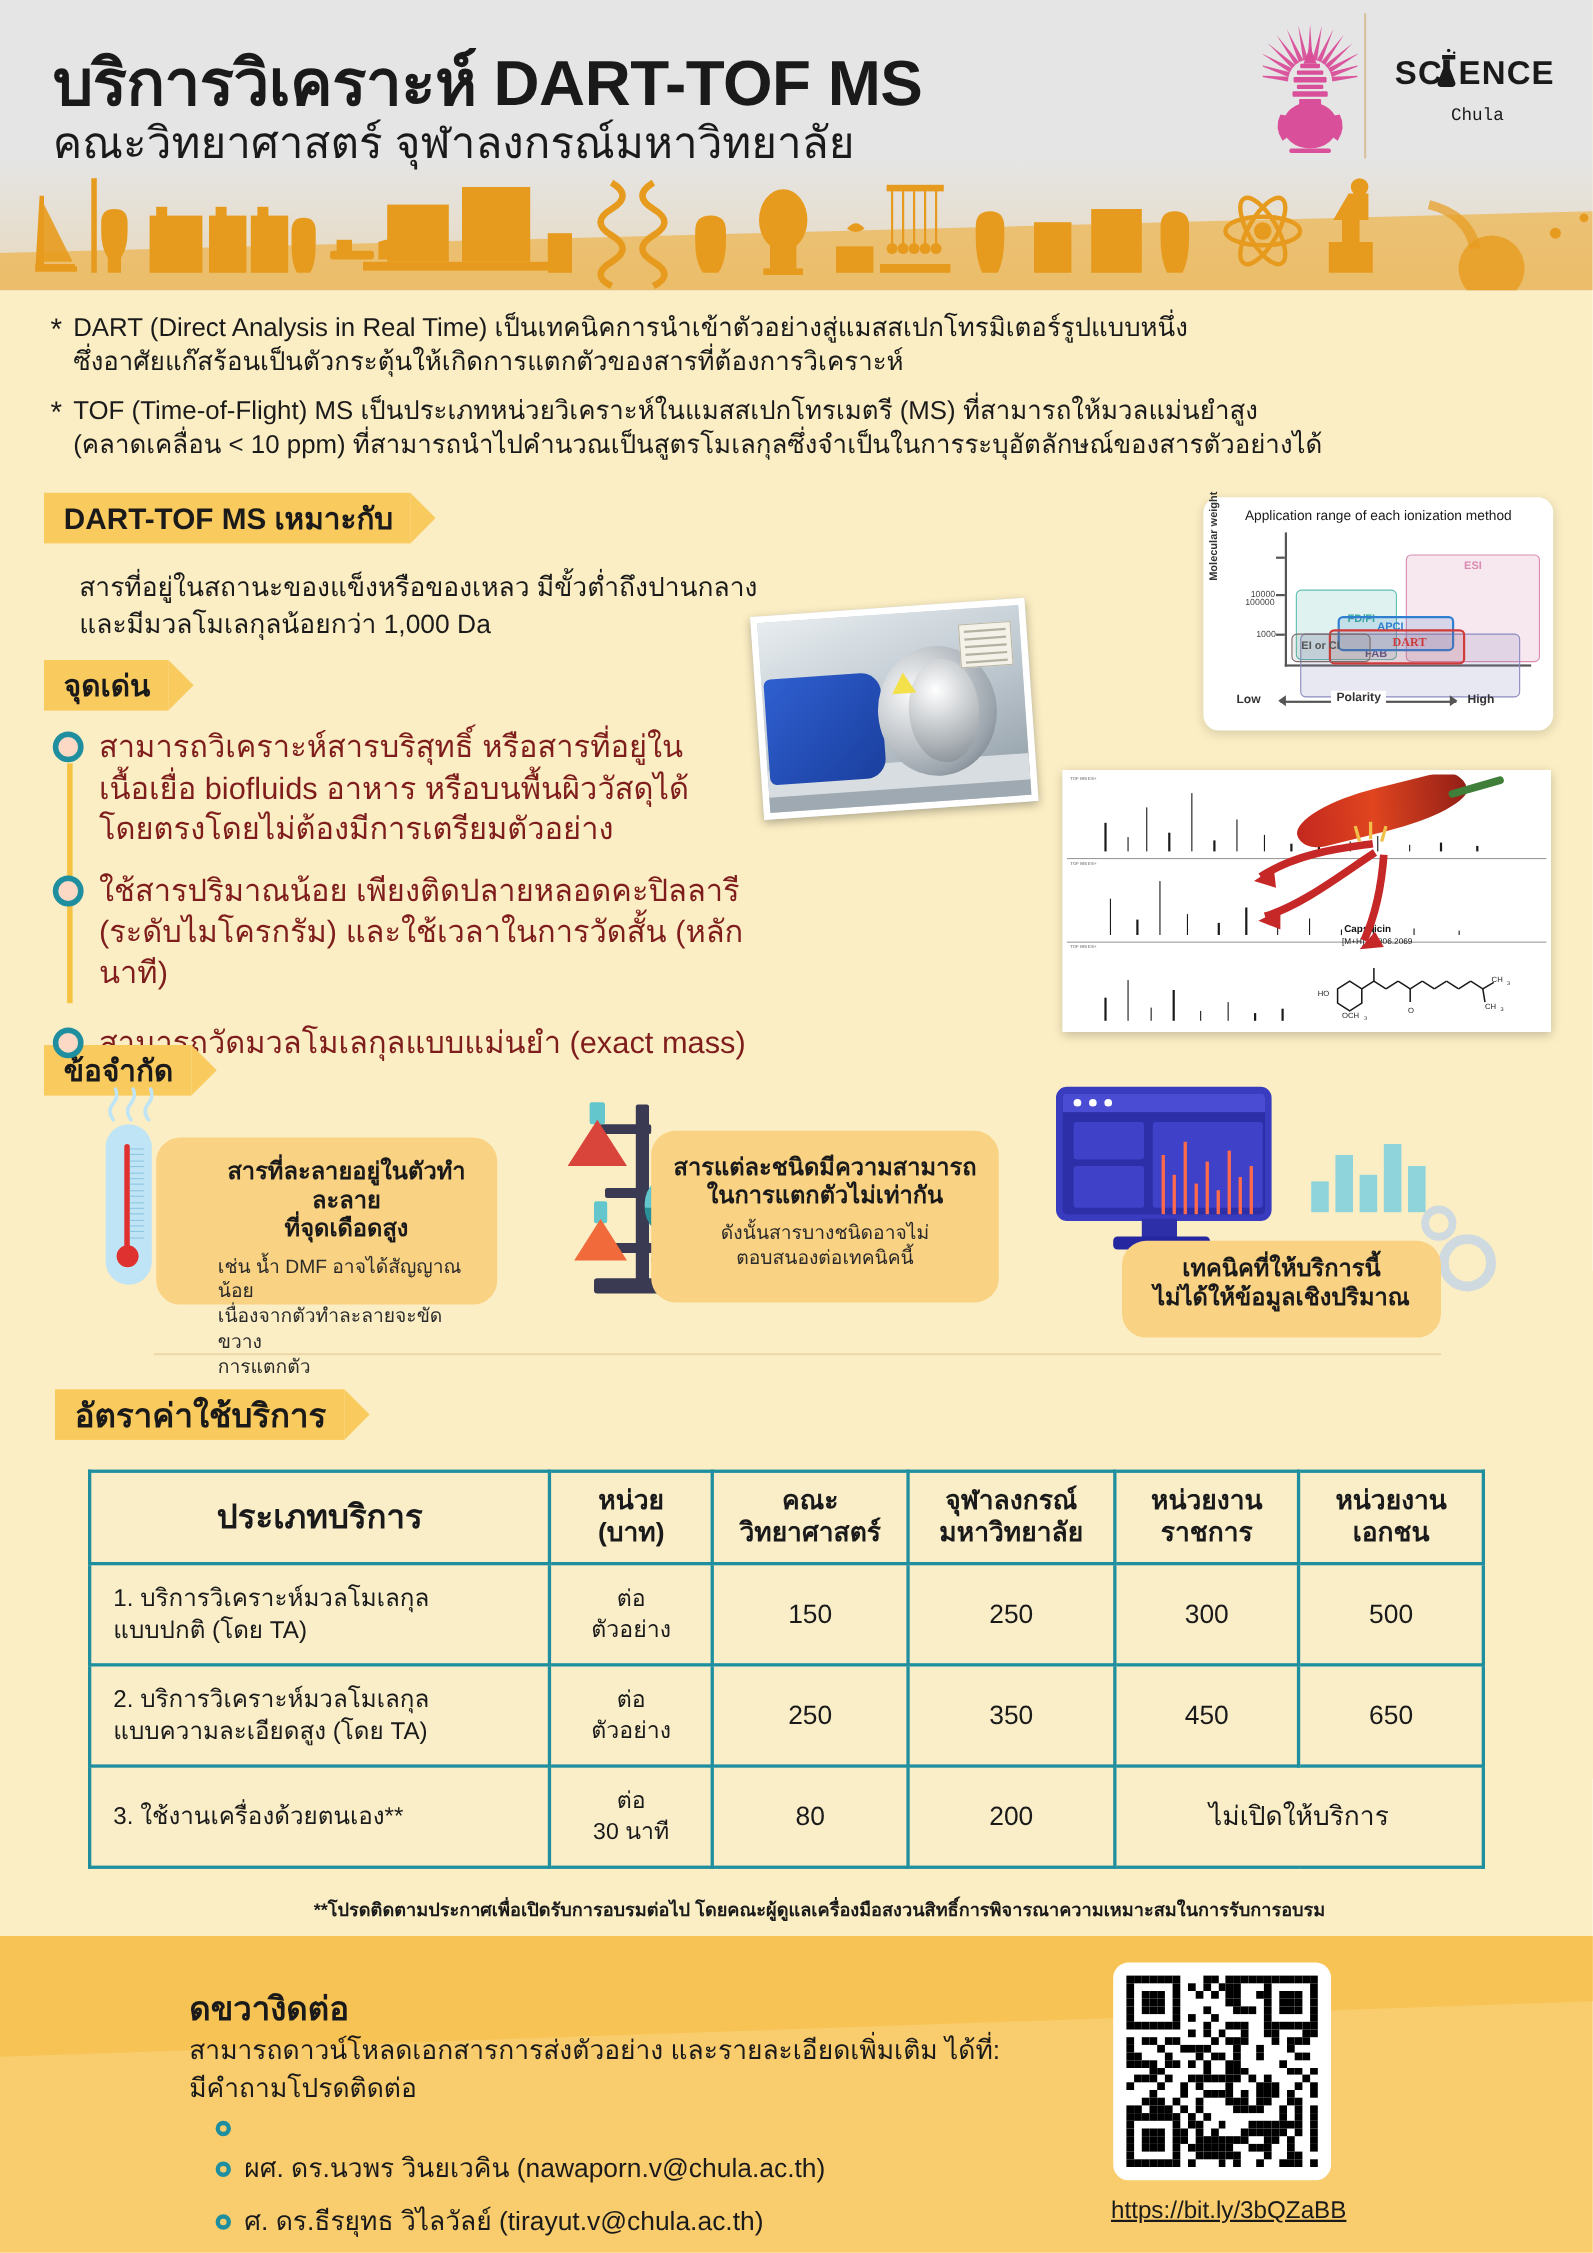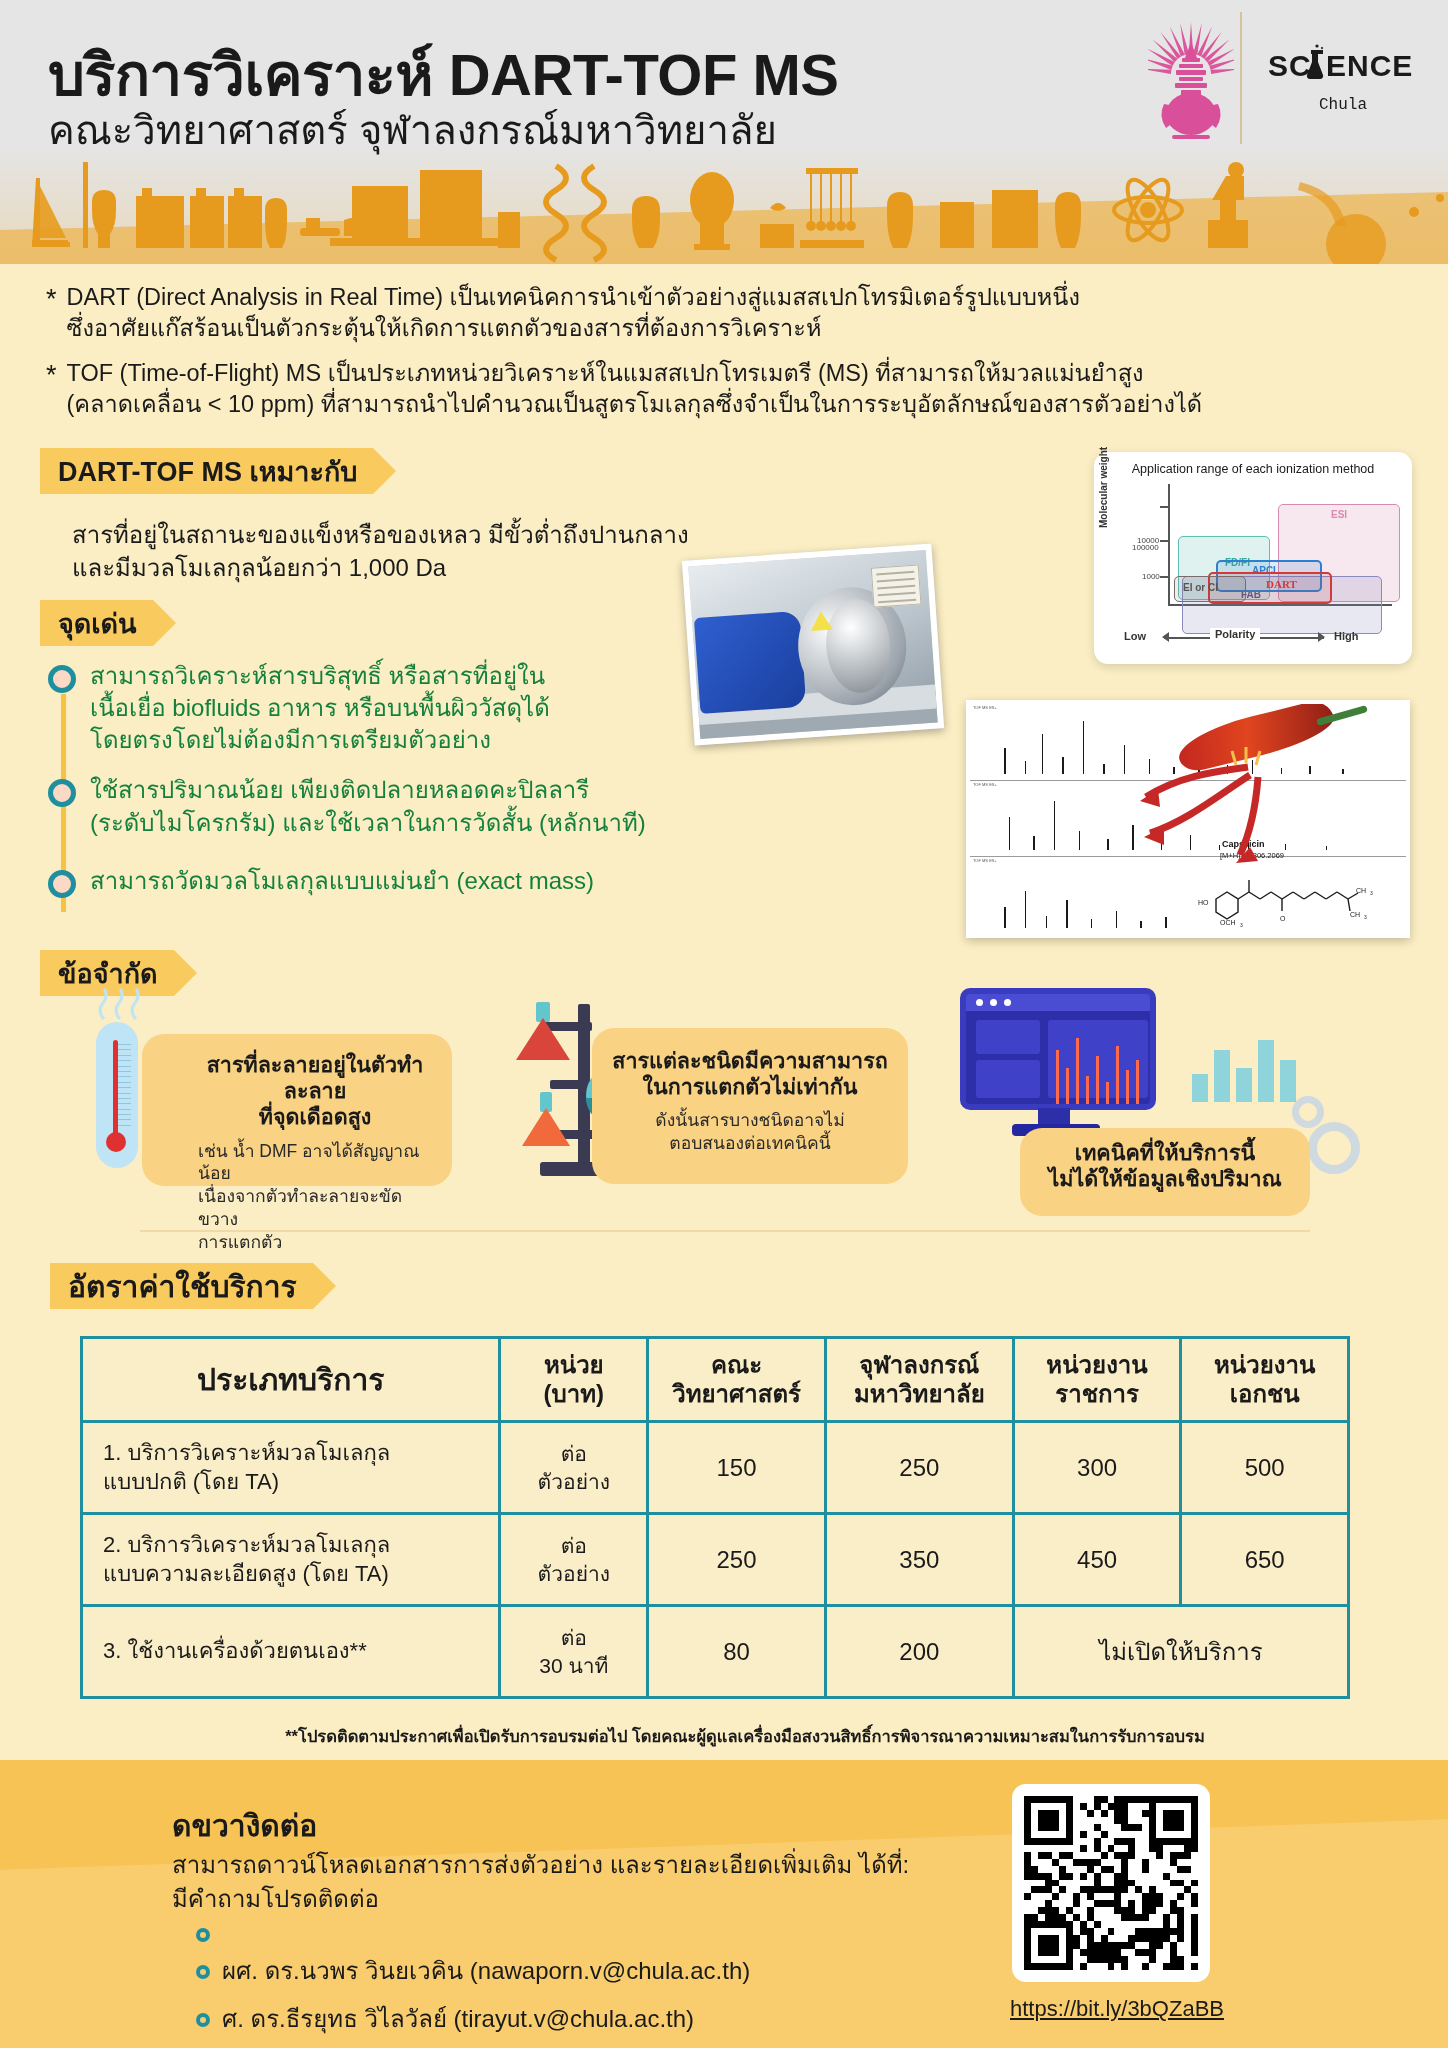--- a/index.html
+++ b/index.html
@@ -79,21 +79,21 @@
   .hl-rail {
     position: absolute; left: 21px; top: 34px; width: 5px; height: 218px;
     background: #f5c242;
   }
   .hl-item { position: relative; display: flex; margin-bottom: 18px; }
   .hl-dot {
     flex: 0 0 auto; width: 28px; height: 28px; border-radius: 50%;
     border: 5px solid #1f8fa0; background: #fbd9c4; margin: 5px 14px 0 8px;
     position: relative; z-index: 2;
   }
-  .hl-text { font-size: 24px; color: #15803d; line-height: 1.34; }
+  .hl-text { font-size: 28px; color: #7f1d1d; line-height: 1.34; }
 
   
   .photo-instrument {
     position: absolute; left: 688px; top: 552px; width: 250px; height: 185px;
     background: #cfd6dc; border: 6px solid #ffffff;
     box-shadow: 0 3px 9px rgba(0,0,0,0.3);
     transform: rotate(-4deg); overflow: hidden;
   }
   .pi-wall { position: absolute; inset: 0; background: linear-gradient(160deg,#e7ecef 0%, #b9c4cc 55%, #8e9aa3 100%); }
   .pi-blue {

